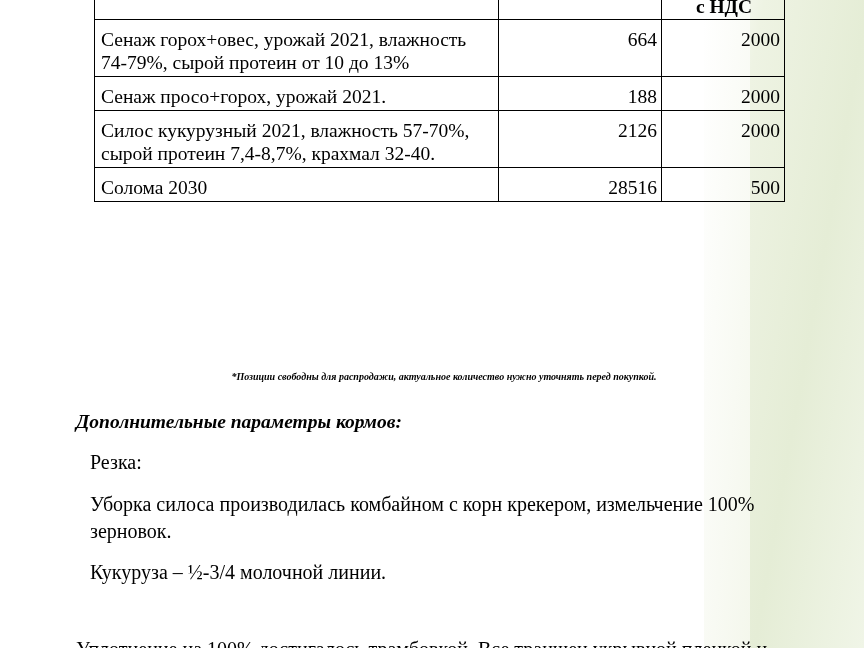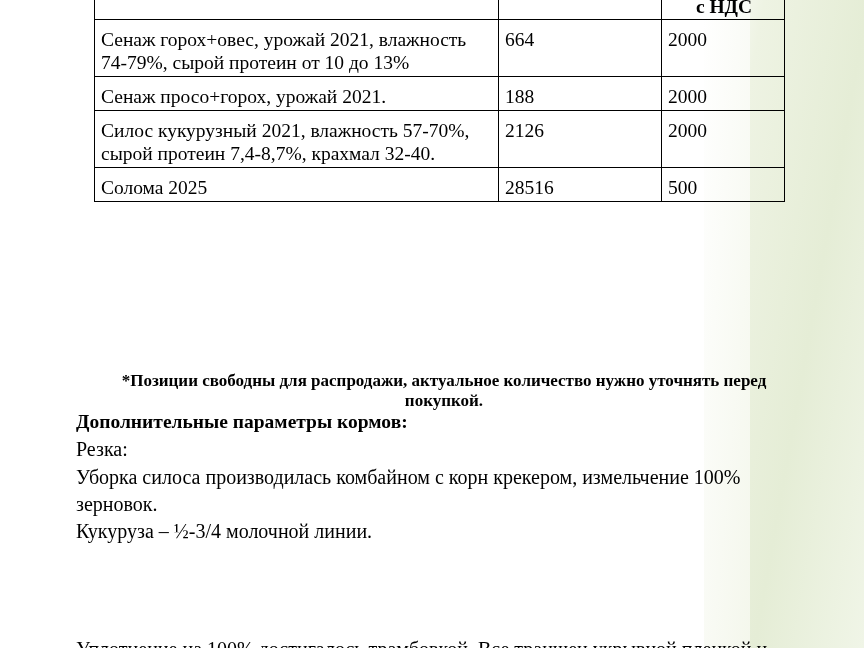--- a/index.html
+++ b/index.html
@@ -66,54 +66,56 @@
   table.price-table th {
     text-align: center;
     font-weight: bold;
     vertical-align: bottom;
     padding-bottom: 1px;
   }
   td.name {
     text-align: left;
   }
   td.num {
-    text-align: left;
+    text-align: right;
   }
   col.c-name { width: 404px; }
   col.c-qty  { width: 163px; }
   col.c-price{ width: 123px; }
 
   .note {
     position: absolute;
     left: 94px;
     top: 371px;
     width: 700px;
     text-align: center;
+    font-style: italic;
     font-weight: bold;
-    font-size: 17px;
+    font-size: 10px;
     color: #000000;
     font-family: "Liberation Serif", serif;
   }
 
   
   .body-block {
     position: absolute;
     left: 76px;
     top: 409px;
     width: 730px;
   }
   .body-block .heading {
     font-weight: bold;
     font-size: 19.5px;
     line-height: 1.35;
     color: #000000;
     margin-bottom: 1px;
+    font-style: italic;
   }
   .body-block p {
-    margin: 0;
+    margin: 14px;
     font-size: 20px;
     line-height: 1.37;
     color: #000000;
   }
   .body-block p.wrap {
     width: 715px;
   }
   .tail {
     position: absolute;
     left: 76px;
@@ -161,21 +163,21 @@
           <td class="num">188</td>
           <td class="num">2000</td>
         </tr>
         <tr>
           <td class="name" style="white-space: pre-line;">Силос кукурузный 2021, влажность 57-70%,
 сырой протеин 7,4-8,7%, крахмал 32-40.</td>
           <td class="num">2126</td>
           <td class="num">2000</td>
         </tr>
         <tr>
-          <td class="name">Солома 2025</td>
+          <td class="name">Солома 2030</td>
           <td class="num">28516</td>
           <td class="num">500</td>
         </tr>
       </tbody>
     </table>
 
     <div class="note">*Позиции свободны для распродажи, актуальное количество нужно уточнять перед покупкой.</div>
 
     <div class="body-block">
       <div class="heading">Дополнительные параметры кормов:</div>

